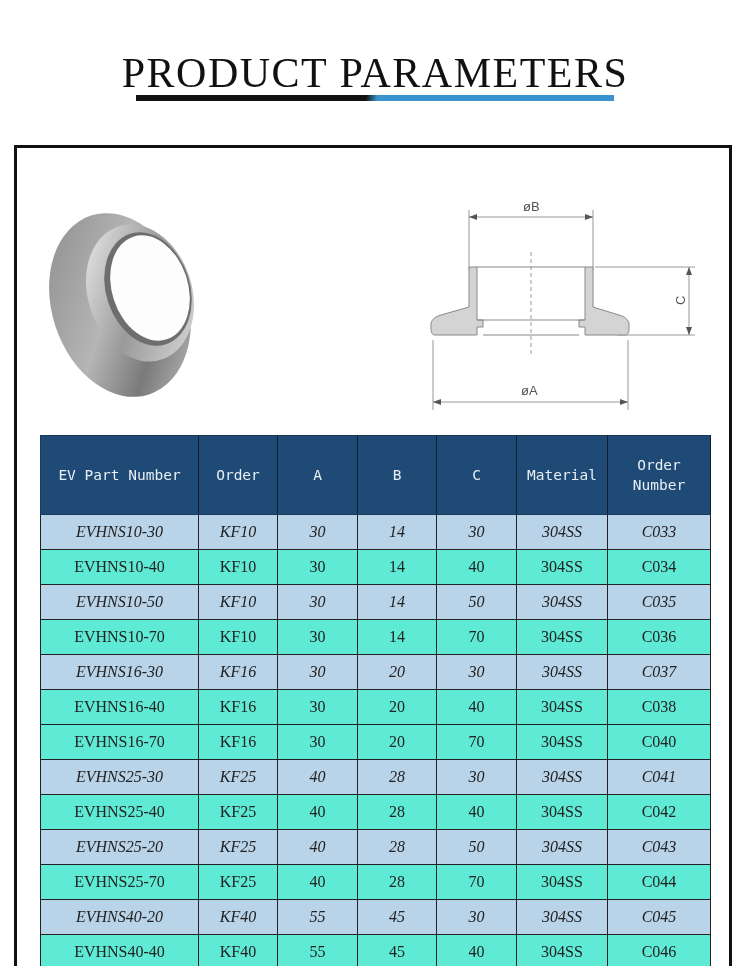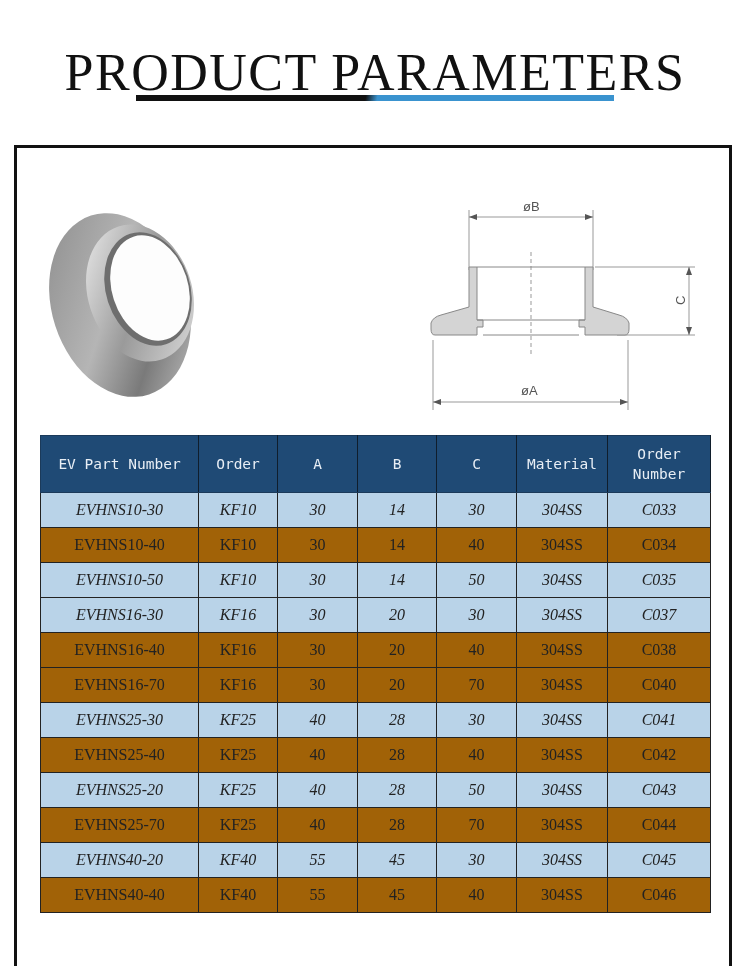--- a/index.html
+++ b/index.html
@@ -2,21 +2,21 @@
 <html><head>
 <meta charset="utf-8">
 <style>
   html, body { margin: 0; padding: 0; }
   body {
     width: 750px; height: 966px; overflow: hidden; background: #ffffff;
     position: relative; font-family: "DejaVu Serif", serif;
   }
   .title {
     position: absolute; left: 0; top: 50px; width: 750px; text-align: center;
-    font-family: "Liberation Serif", serif; font-size: 52px; letter-spacing: 1.5px;
+    font-family: "Liberation Serif", serif; font-size: 42px; letter-spacing: 1.5px;
     color: #111; line-height: 46px;
   }
   .underline {
     position: absolute; left: 136px; top: 95px; width: 478px; height: 6px;
     background: linear-gradient(100deg, #111 0%, #111 48%, #3a93cf 50.5%, #3a93cf 100%);
   }
   .frame {
     position: absolute; left: 14px; top: 145px; width: 718px; height: 840px;
     border: 3px solid #111; border-bottom: none; box-sizing: border-box;
   }
@@ -27,21 +27,21 @@
     table-layout: fixed; width: 670px;
     font-family: "DejaVu Sans Mono", monospace; font-size: 14.5px;
   }
   th, td { border: 1.5px solid #222; text-align: center; padding: 0; }
   th {
     background: #1f4a75; color: #e8eef5; font-weight: normal; height: 56px;
     line-height: 20px; border-color: #1b3a5a; border-right-color: #101e2c;
   }
   td { height: 34px; color: #222; font-family: "Liberation Serif", serif; font-size: 16px; }
   tr.odd td { background: #b9d3e8; font-style: italic; }
-  tr.even td { background: #a16207; text-align: center; }
+  tr.even td { background: #5eead4; text-align: center; }
 </style>
 </head>
 <body>
 
 <div class="title">PRODUCT PARAMETERS</div>
 <div class="underline"></div>
 
 <div class="frame"></div>
 
 <svg class="photo" viewBox="0 0 170 200">
@@ -106,21 +106,21 @@
       <col style="width:103px">
   </colgroup>
   <thead>
     <tr>
       <th>EV Part Number</th>
       <th>Order</th>
       <th>A</th>
       <th>B</th>
       <th>C</th>
       <th>Material</th>
-      <th style="padding:0 12px">Order Number</th>
+      <th style="padding:11px 12px">Order Number</th>
     </tr>
   </thead>
   <tbody id="tbody">
       <tr class="odd">
         <td>EVHNS10-30</td>
         <td>KF10</td>
         <td>30</td>
         <td>14</td>
         <td>30</td>
         <td>304SS</td>
@@ -136,20 +136,29 @@
         <td>C034</td>
       </tr>
       <tr class="odd">
         <td>EVHNS10-50</td>
         <td>KF10</td>
         <td>30</td>
         <td>14</td>
         <td>50</td>
         <td>304SS</td>
         <td>C035</td>
+      </tr>
+      <tr class="even">
+        <td>EVHNS10-70</td>
+        <td>KF10</td>
+        <td>30</td>
+        <td>14</td>
+        <td>70</td>
+        <td>304SS</td>
+        <td>C036</td>
       </tr>
       <tr class="odd">
         <td>EVHNS16-30</td>
         <td>KF16</td>
         <td>30</td>
         <td>20</td>
         <td>30</td>
         <td>304SS</td>
         <td>C037</td>
       </tr>

